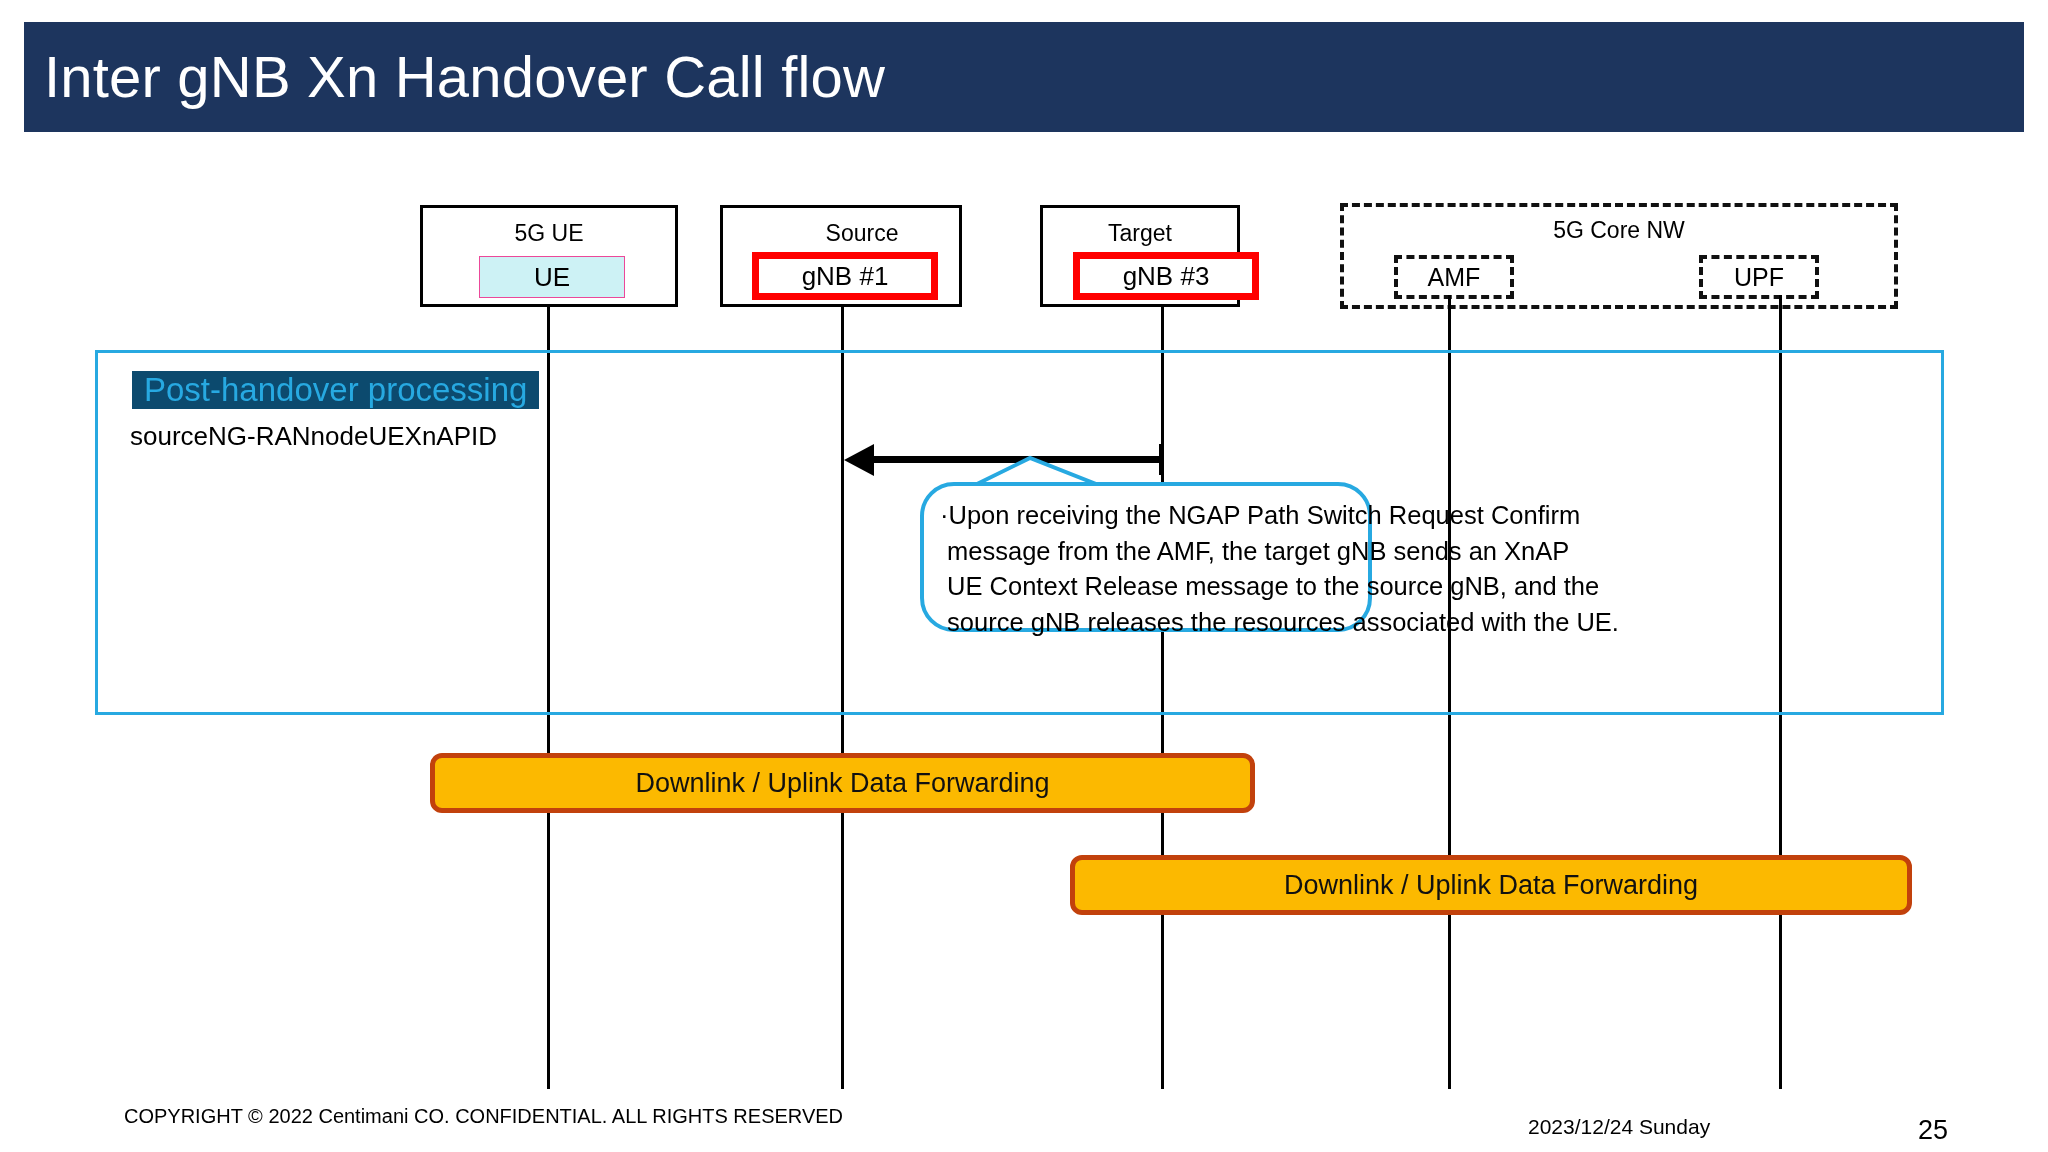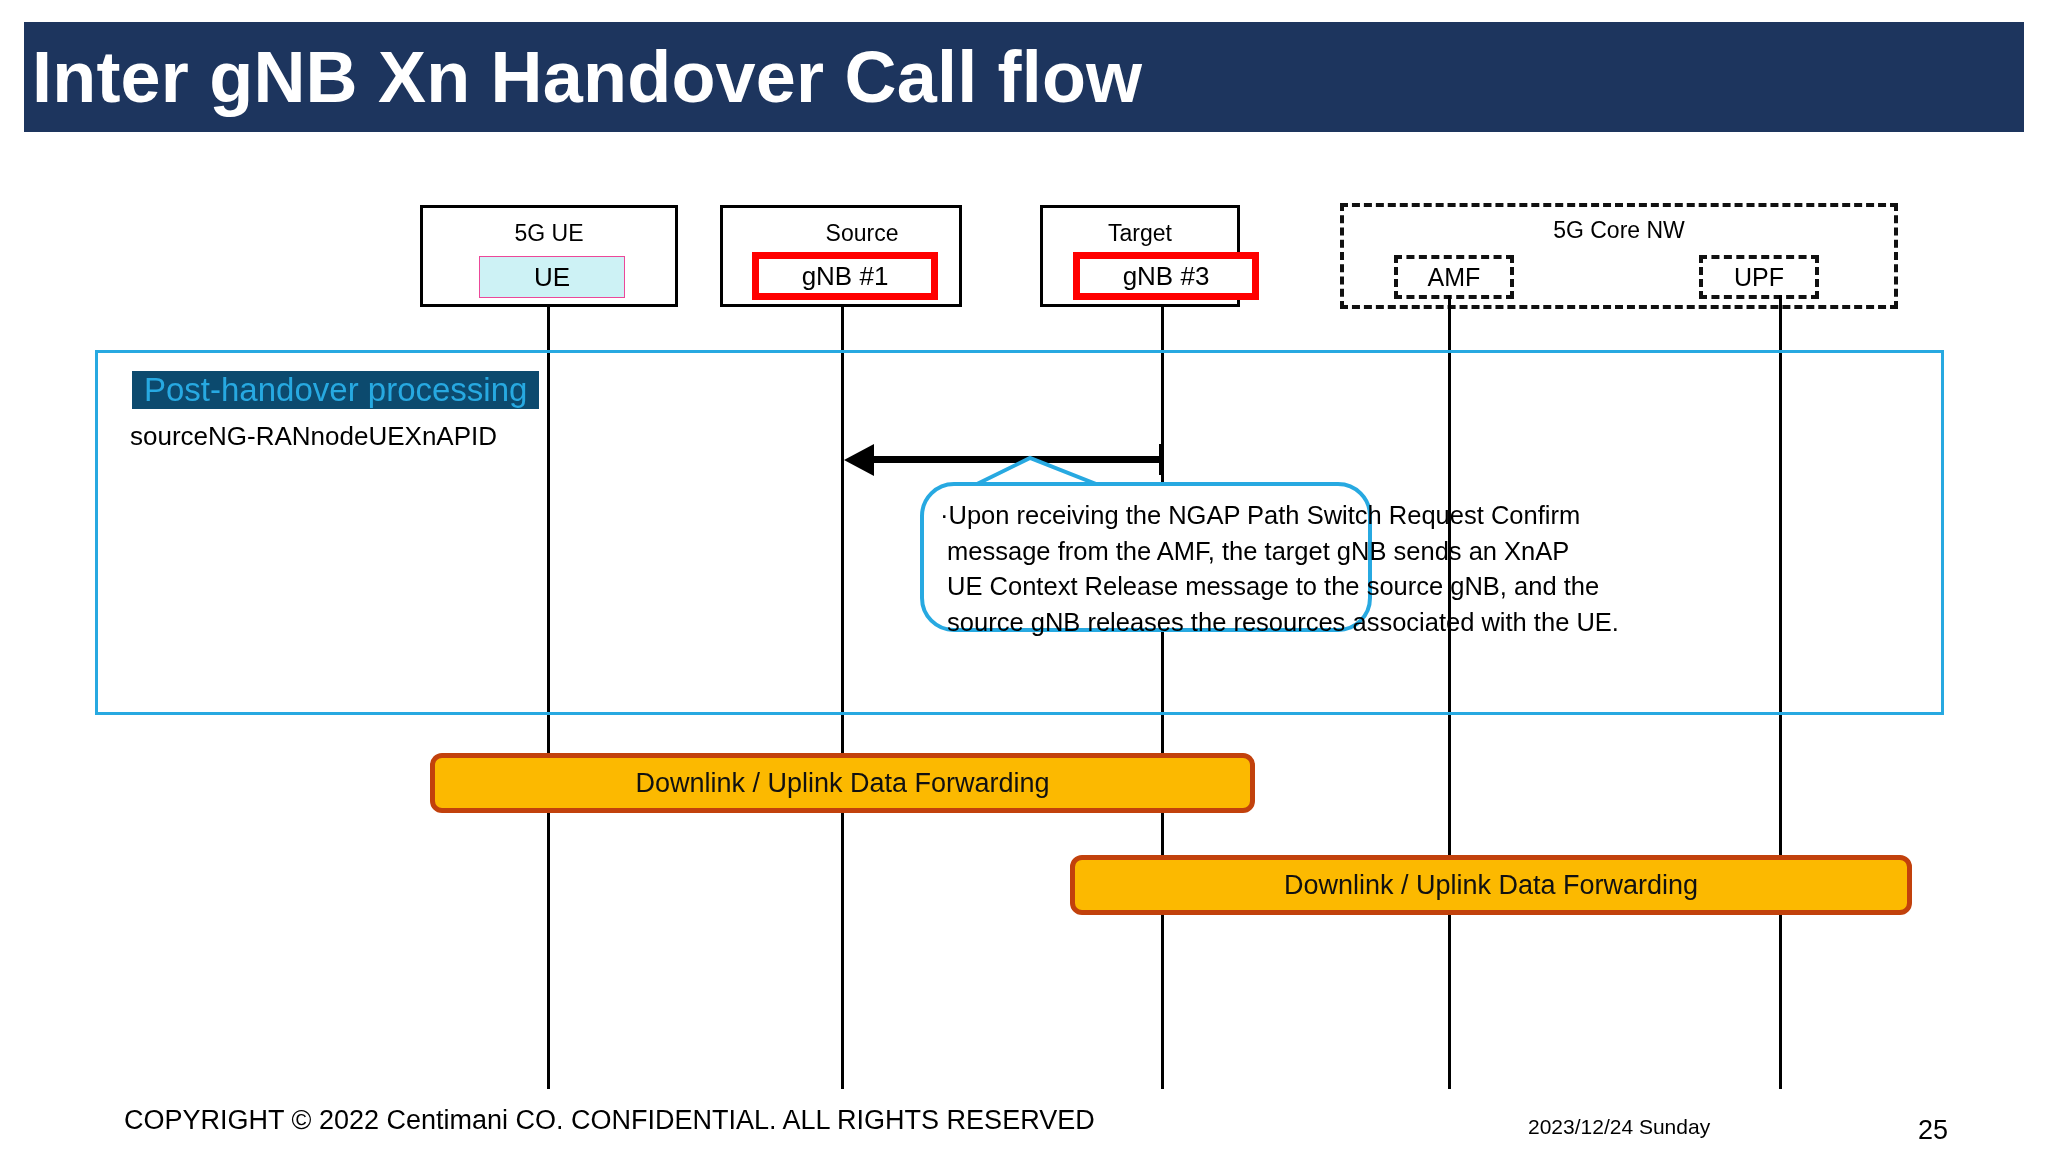--- a/index.html
+++ b/index.html
@@ -3,21 +3,21 @@
 <meta charset="utf-8">
 <style>
   html,body{margin:0;padding:0;background:#ffffff;}
   body{width:2048px;height:1152px;position:relative;overflow:hidden;
        font-family:"Liberation Sans","DejaVu Sans",sans-serif;color:#000;}
   .slide{position:absolute;left:0;top:0;width:2048px;height:1152px;background:#fff;}
 
   
   .title-bar{position:absolute;left:24px;top:22px;width:2000px;height:110px;
              background:#1d355e;display:flex;align-items:center;}
-  .title-text{color:#ffffff;font-size:72px;font-weight:700;padding-left:8px;
+  .title-text{color:#ffffff;font-size:58px;font-weight:400;padding-left:20px;
               letter-spacing:.2px;line-height:1;}
 
   
   .node-box{position:absolute;border:3px solid #000;background:#fff;box-sizing:border-box;}
   .node-title{position:absolute;left:0;right:0;text-align:center;font-size:23px;color:#000;}
   .inner-box{position:absolute;box-sizing:border-box;display:flex;
              align-items:center;justify-content:center;font-size:26px;}
   .inner-ue{background:#cdf2f5;border:1px solid #ec4899;}
   .inner-red{background:#fff;border:7px solid #ff0000;}
 
@@ -47,21 +47,21 @@
   .callout{position:absolute;border:4px solid #27a9e1;border-radius:34px;background:#fff;box-sizing:border-box;}
   .callout-text{position:absolute;font-size:25.5px;line-height:1.40;color:#000;white-space:pre;}
   .callout-tail{position:absolute;}
 
   
   .orange-bar{position:absolute;background:#fcb900;border:5px solid #c2410c;
               border-radius:12px;box-sizing:border-box;display:flex;
               align-items:center;justify-content:center;font-size:27px;color:#111;}
 
   
-  .footer-copy{position:absolute;font-size:27px;color:#000;white-space:nowrap;}
+  .footer-copy{position:absolute;font-size:20px;color:#000;white-space:nowrap;}
   .footer-date{position:absolute;font-size:21px;color:#000000;white-space:nowrap;}
   .footer-page{position:absolute;font-size:27px;color:#000;white-space:nowrap;}
 </style>
 </head>
 <body>
 
 <div class="slide">
 
   <div class="title-bar">
     <span class="title-text">Inter gNB Xn Handover Call flow</span>

